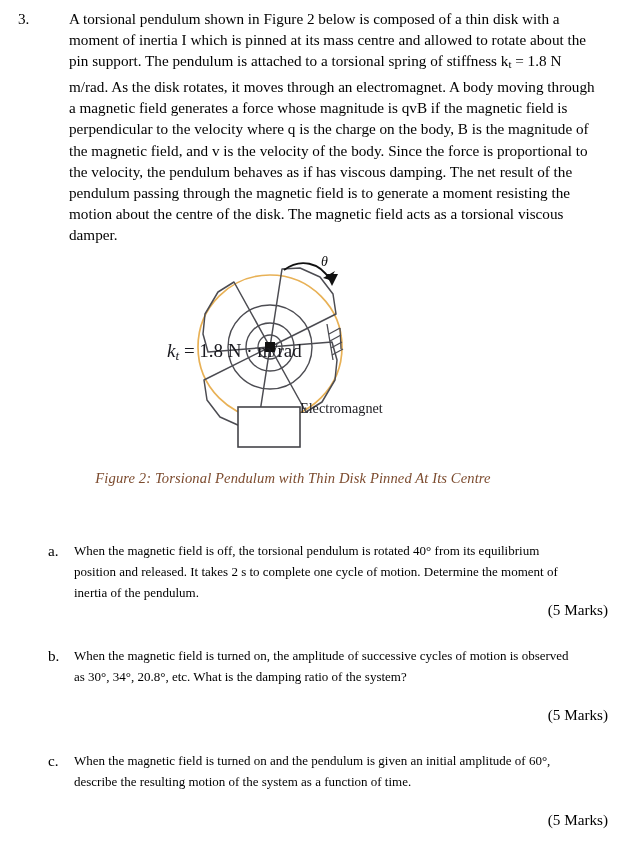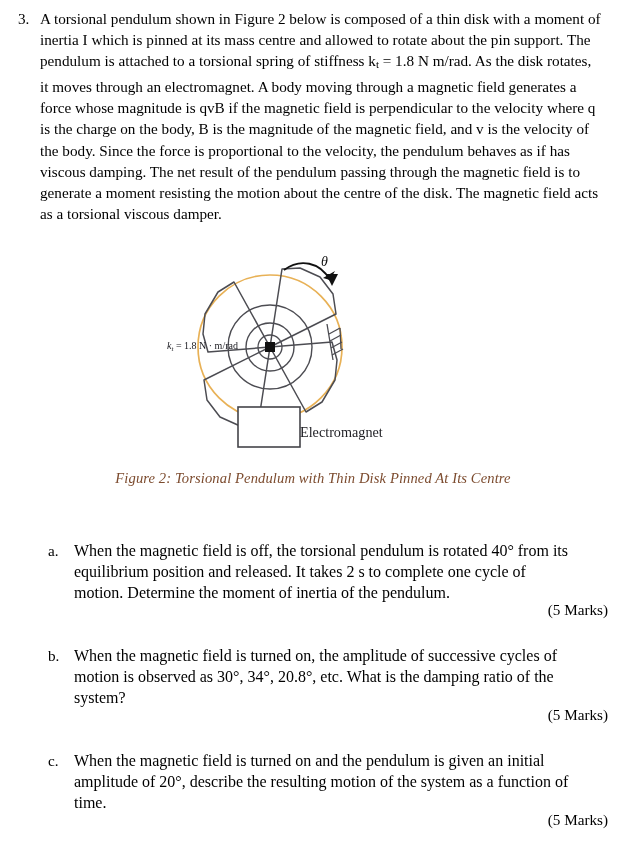--- a/index.html
+++ b/index.html
@@ -40,20 +40,21 @@
     text-align: left;
     padding-left: 4px;
     box-sizing: border-box;
   }
   .q-body {
     flex: 1 1 auto;
     font-size: 15.2px;
     line-height: 21.2px;
     text-align: left;
     padding-right: 6px;
+    margin-left: 29px;
   }
   .q-body p { margin: 0; }
   .sub { font-size: 0.72em; vertical-align: -0.22em; }
 
   
   .figure-wrap {
     position: absolute;
     top: 252px;
     left: 0;
     width: 622px;
@@ -63,67 +64,66 @@
     position: absolute;
     left: 188px;
     top: 0;
     width: 270px;
     height: 200px;
   }
   .kt-label {
     position: absolute;
     left: 355px;
     top: 340px;
-    font-size: 10px;
+    font-size: 19px;
     font-family: "Liberation Serif", "DejaVu Serif", serif;
     color: #19191f;
     white-space: nowrap;
   }
   .kt-label .it { font-style: italic; }
   .kt-label .ktsub { font-size: 0.70em; font-style: italic; vertical-align: -0.25em; }
   .em-label {
     position: absolute;
     left: 300px;
-    top: 424px;
+    top: 400px;
     font-size: 14.2px;
     color: #1d1d22;
     white-space: nowrap;
   }
 
   
   .caption {
     position: absolute;
     top: 470px;
     left: 0;
     width: 586px;
     text-align: center;
     font-style: italic;
     font-size: 14.6px;
     color: #7c4b2e;
     letter-spacing: 0.1px;
-    padding-left: 20px;
   }
 
   
   .subq {
     position: absolute;
     left: 48px;
     width: 560px;
     display: flex;
     align-items: flex-start;
   }
   .subq-letter {
     flex: 0 0 26px;
     width: 26px;
     font-size: 15.2px;
     line-height: 21.2px;
   }
   .subq-text {
     flex: 1 1 auto;
-    font-size: 16px;
+    font-size: 13px;
     line-height: 21.2px;
     padding-right: 30px;
   }
   .marks {
     position: absolute;
     right: 14px;
     font-size: 15.2px;
     line-height: 21.2px;
     text-align: center;
     white-space: nowrap;
@@ -204,17 +204,17 @@
   <div class="marks" id="marks-a">(5 Marks)</div>
 
   <div class="subq" id="subq-b">
     <div class="subq-letter">b.</div>
     <div class="subq-text">When the magnetic field is turned on, the amplitude of successive cycles of motion is observed as 30°, 34°, 20.8°, etc. What is the damping ratio of the system?</div>
   </div>
   <div class="marks" id="marks-b">(5 Marks)</div>
 
   <div class="subq" id="subq-c">
     <div class="subq-letter">c.</div>
-    <div class="subq-text">When the magnetic field is turned on and the pendulum is given an initial amplitude of 20°, describe the resulting motion of the system as a function of time.</div>
+    <div class="subq-text">When the magnetic field is turned on and the pendulum is given an initial amplitude of 60°, describe the resulting motion of the system as a function of time.</div>
   </div>
   <div class="marks" id="marks-c">(5 Marks)</div>
 
 </div>
 
 </body></html>

